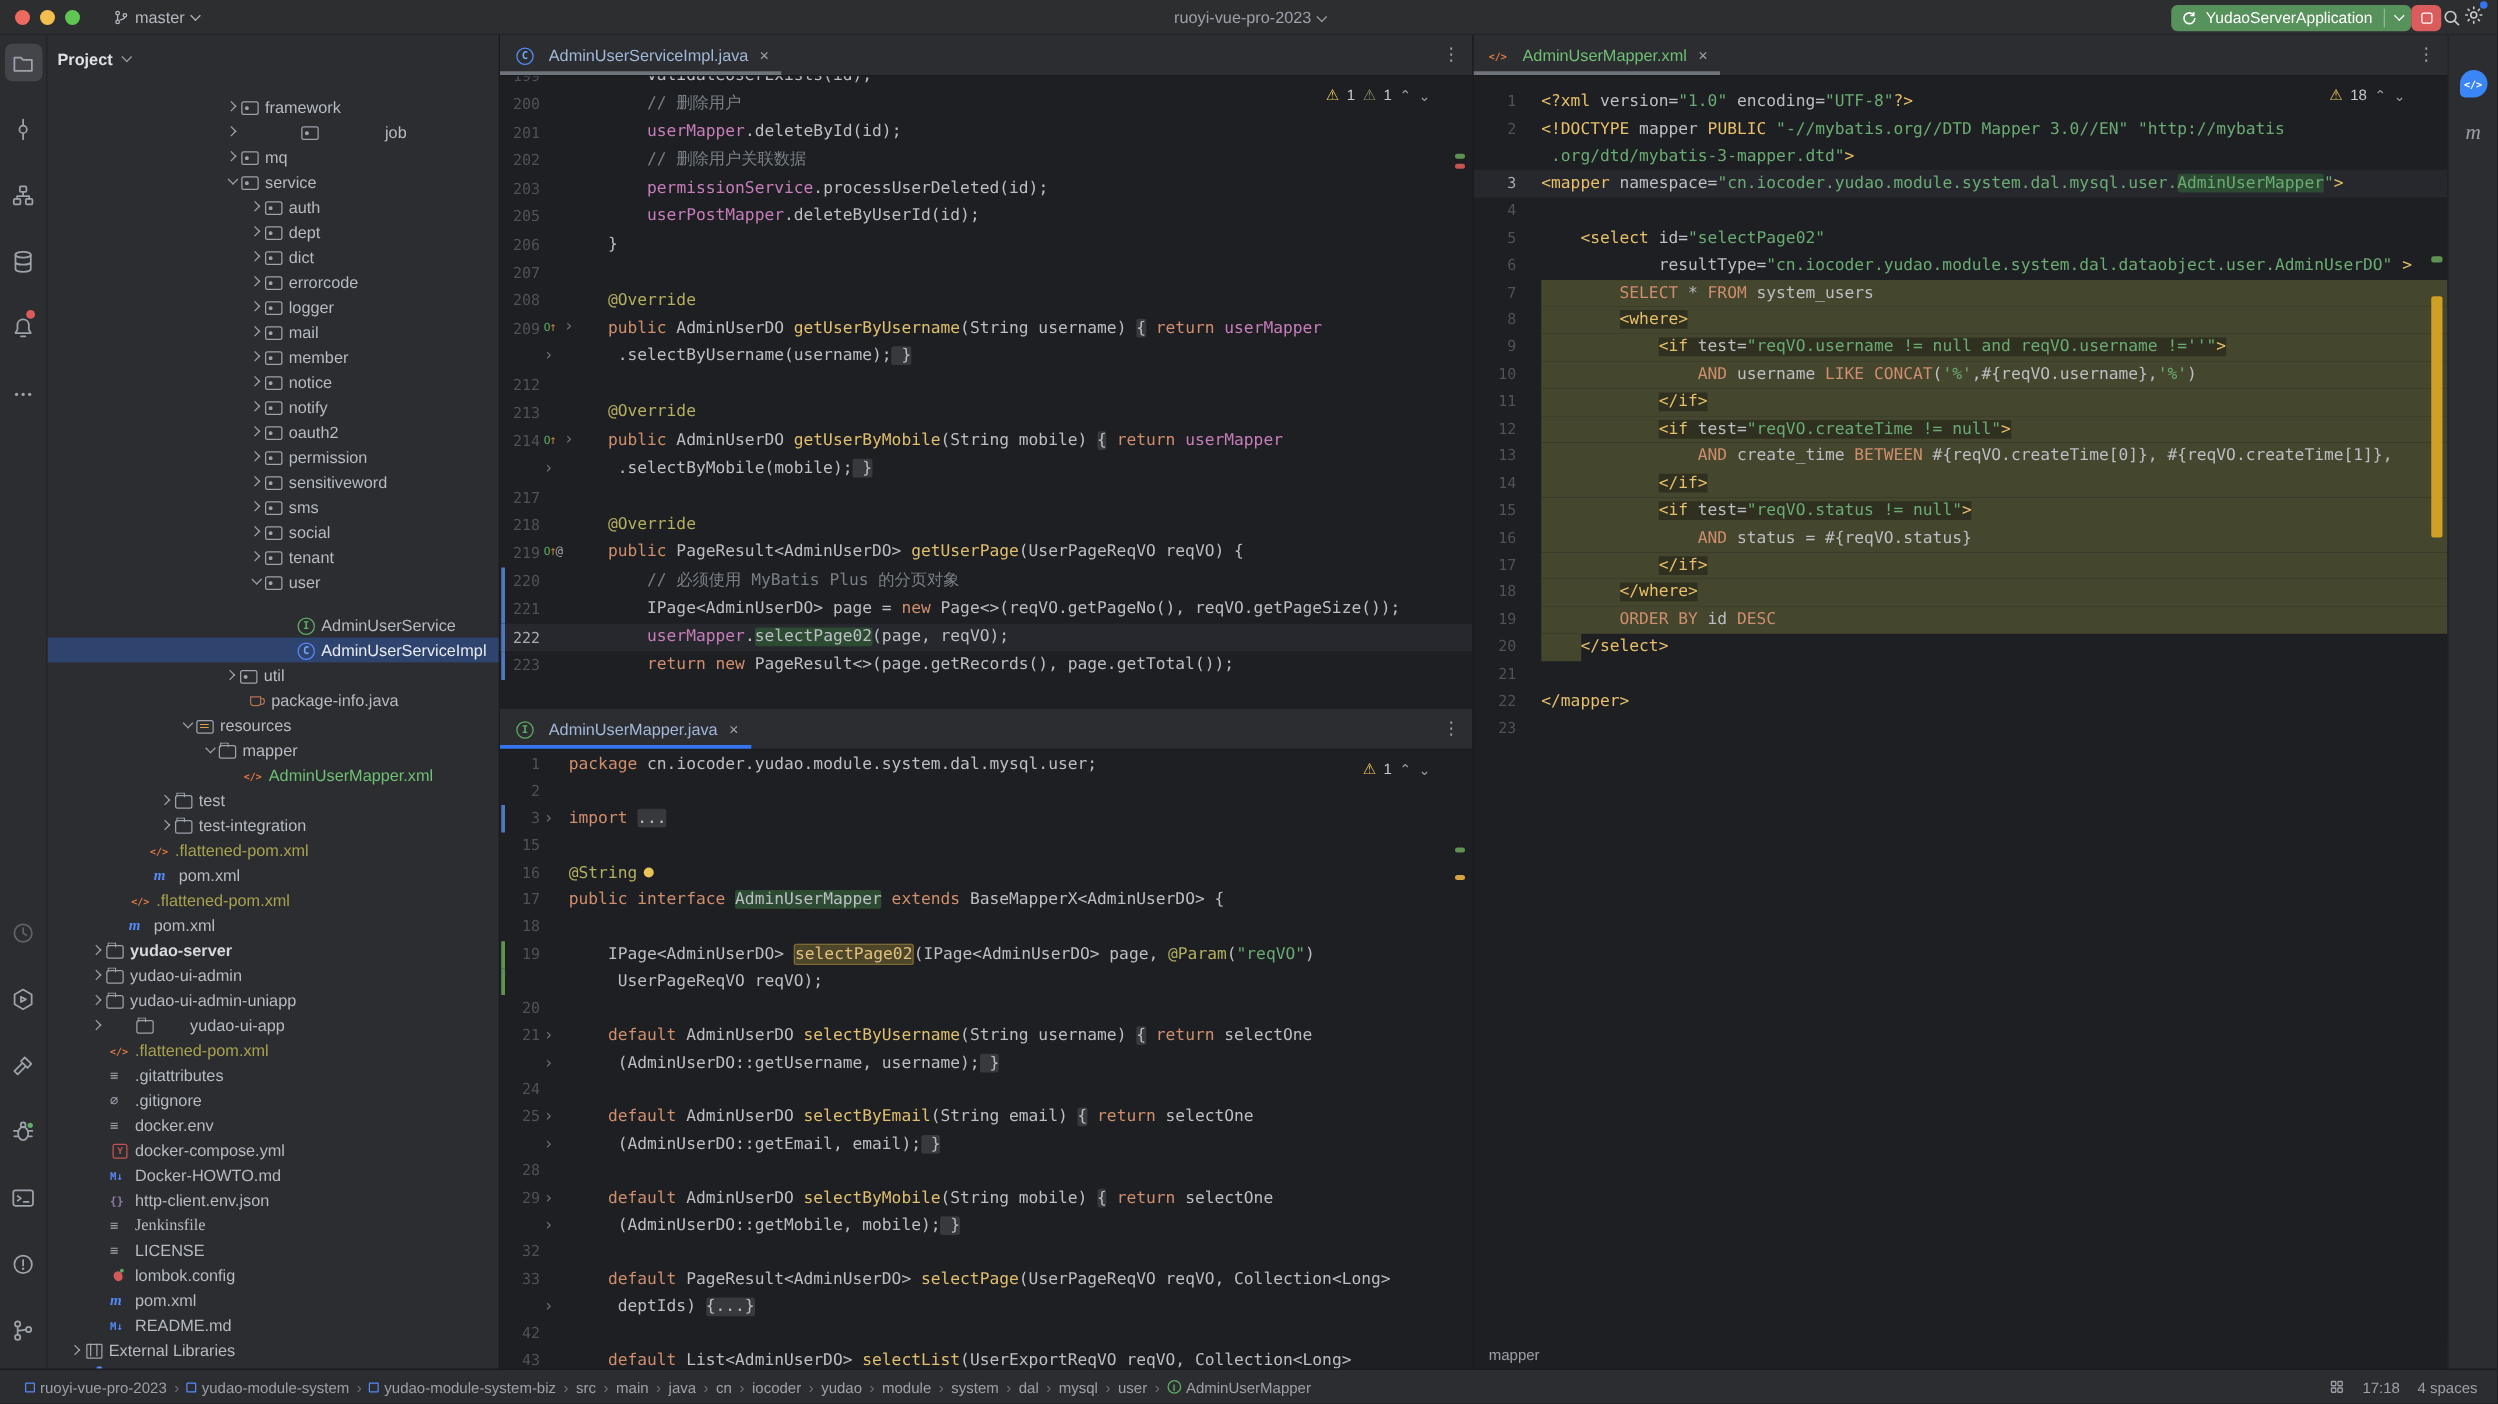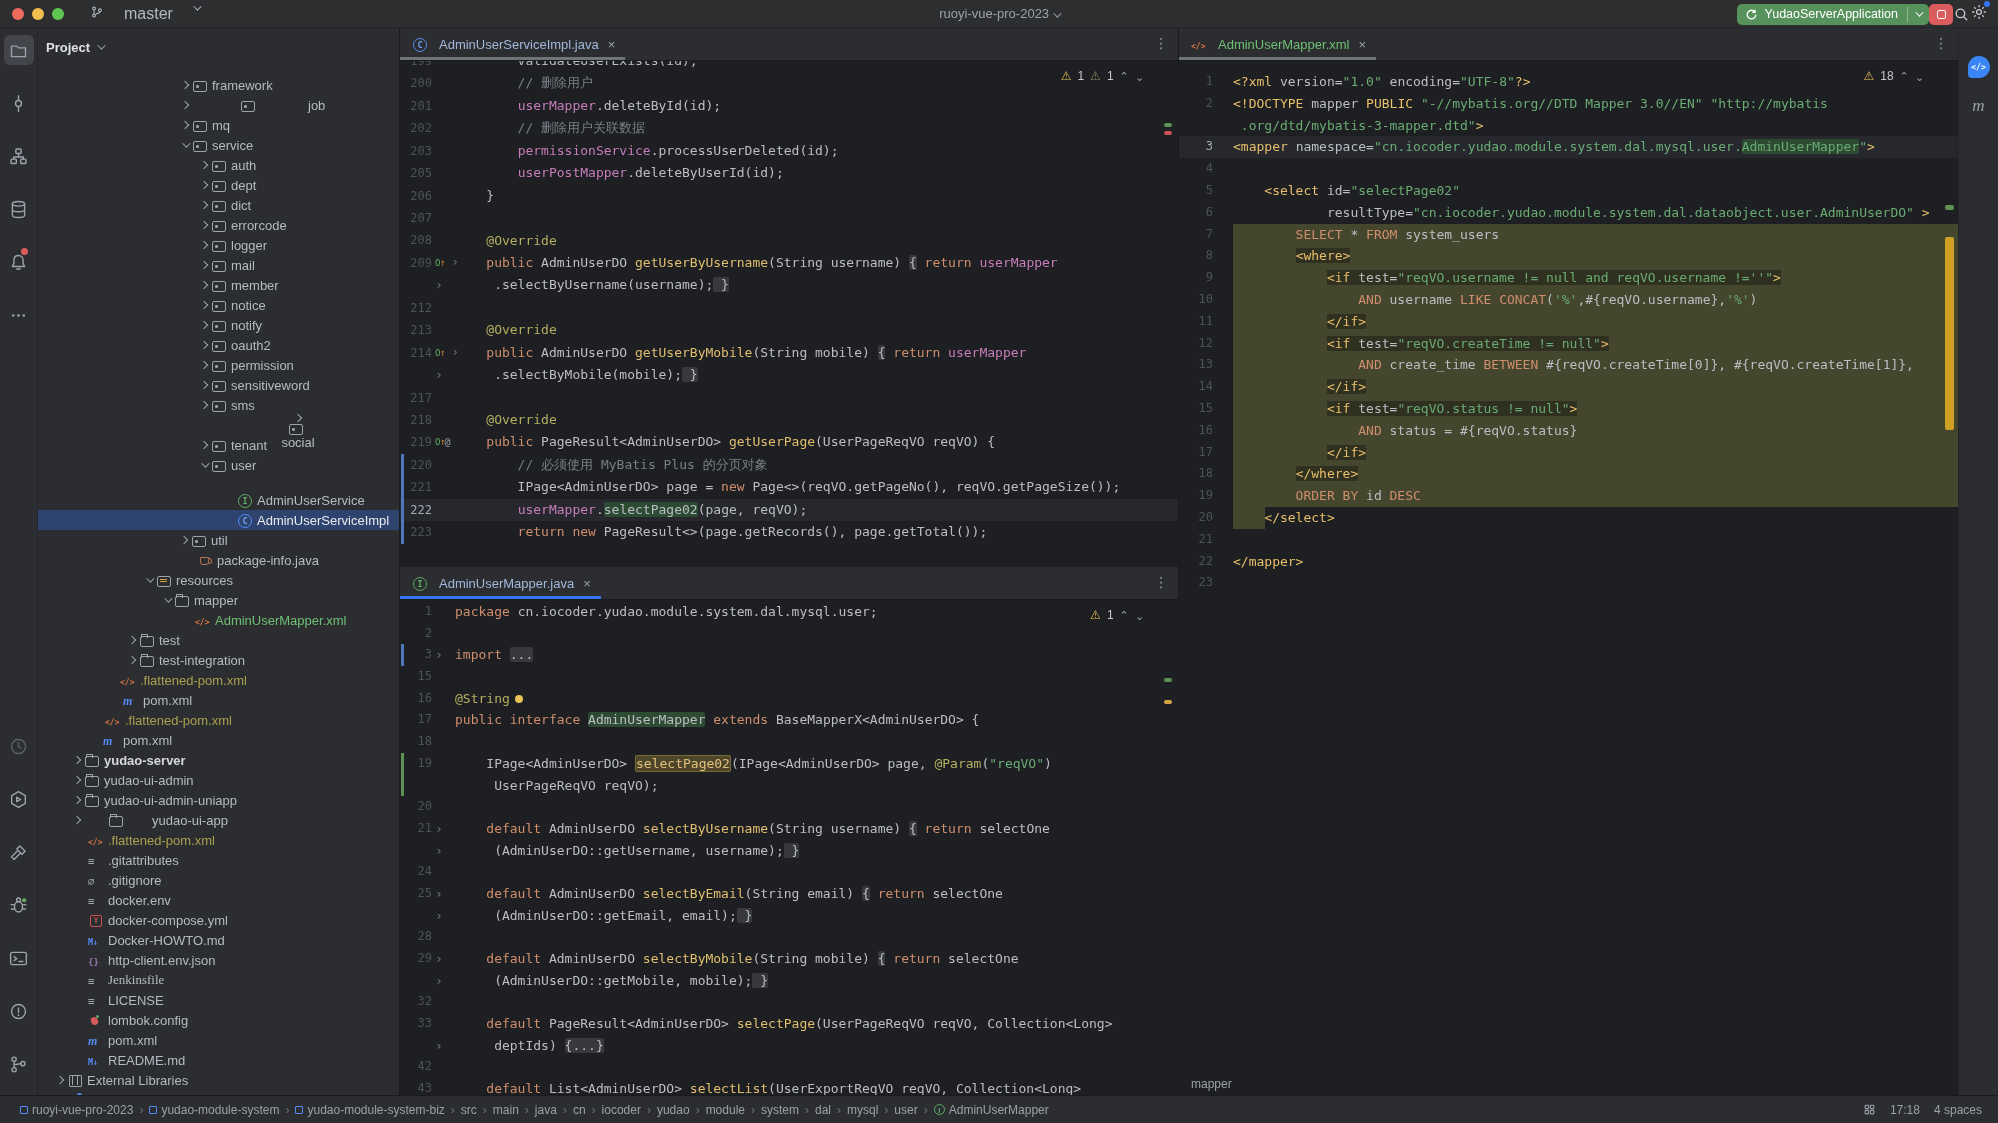--- a/index.html
+++ b/index.html
@@ -5,21 +5,21 @@
   * { margin:0; padding:0; box-sizing:border-box; }
   html,body { background:#1e1f22; }
   body { font-family:"Liberation Sans", sans-serif; color:#bcbec4; }
   #app { position:relative; width:1998px; height:1123px; background:#1e1f22; overflow:hidden; }
 
   
   .titlebar { position:absolute; left:0; top:0; width:100%; height:28px; background:#2d2e30; border-bottom:1px solid #242528; display:flex; align-items:center; }
   .tlights { display:flex; gap:8px; margin-left:12px; }
   .tl { width:12px; height:12px; border-radius:50%; }
   .tl.r{background:#ec6a5e}.tl.y{background:#f4bf4f}.tl.g{background:#61c554}
-  .branch { display:flex; gap:20px; margin-left:26px; color:#b4b8bf; font-size:16px; }
+  .branch { display:flex; align-items:center; gap:4px; margin-left:26px; color:#b4b8bf; font-size:13px; }
   .title-center { position:absolute; left:0; right:0; text-align:center; color:#9da0a8; font-size:13px; pointer-events:none; }
   .title-center span { pointer-events:auto; }
   .tb-right { position:absolute; right:10px; top:0; height:28px; display:flex; align-items:center; gap:0; }
   .runpill { display:flex; align-items:center; gap:7px; background:#57915b; border-radius:5px; height:21px; padding:0 8px; color:#fff; font-size:12.5px; }
   .runpill .sep { width:1px; height:15px; background:rgba(255,255,255,.35); margin-left:2px; }
   .stopbtn { width:24px; height:21px; background:#db5c5c; border-radius:5px; display:flex; align-items:center; justify-content:center; }
   .stopbtn i { display:block; width:9px; height:9px; border:1.6px solid #fff; border-radius:2px; }
   .chev { width:6px; height:6px; border-right:1.6px solid currentColor; border-bottom:1.6px solid currentColor; display:inline-block; }
   .chev.down { transform:rotate(45deg) translateY(-2px); }
   .chev.right { transform:rotate(-45deg); }
@@ -395,21 +395,21 @@
           <span class="ti pkg"></span>
           <span class="lbl ">sensitiveword</span>
         </div>
         <div class="trow" style="padding-left: 159px;">
           <span class="tchev">
             <span class="chev right"></span>
           </span>
           <span class="ti pkg"></span>
           <span class="lbl ">sms</span>
         </div>
-        <div class="trow" style="padding-left: 159px; flex-direction: column;">
+        <div class="trow" style="padding-left: 159px;">
           <span class="tchev">
             <span class="chev right"></span>
           </span>
           <span class="ti pkg"></span>
           <span class="lbl ">social</span>
         </div>
         <div class="trow" style="padding-left: 159px;">
           <span class="tchev">
             <span class="chev right"></span>
           </span>

